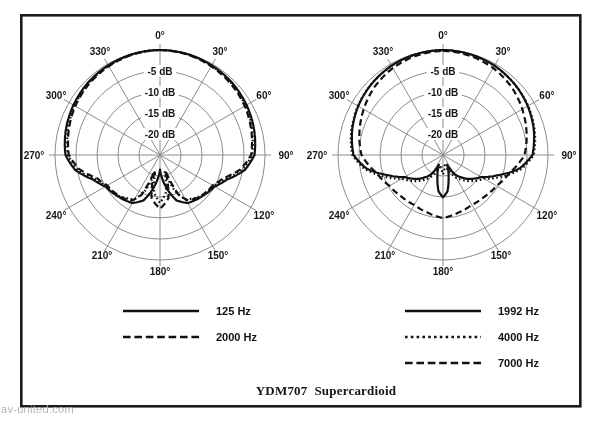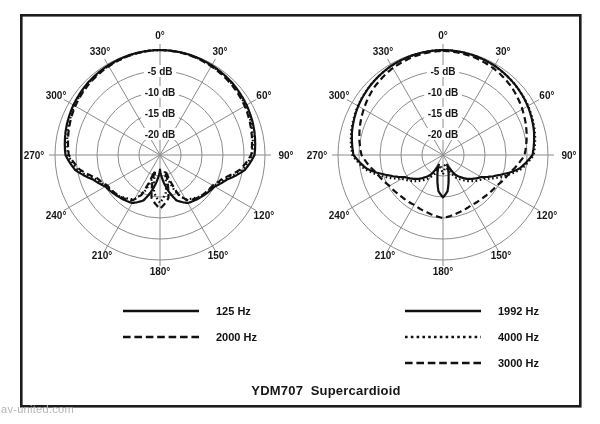--- a/index.html
+++ b/index.html
@@ -3,21 +3,21 @@
 <meta charset="utf-8">
 <style>
   html,body{margin:0;padding:0;background:#ffffff;}
   .stage{
     position:relative;width:600px;height:424px;background:#ffffff;overflow:hidden;
     font-family:"Liberation Sans","DejaVu Sans",sans-serif;
   }
   .stage svg{position:absolute;left:0;top:0;}
   .fig-title{
     position:absolute;left:326px;top:383px;transform:translateX(-50%);
-    font-size:13px;font-weight:bold;color:#161616;white-space:pre;letter-spacing:0.2px;
+    font-size:13px;font-weight:bold;color:#161616;white-space:pre;letter-spacing:0.2px;font-family:Liberation Serif, serif;
   }
   .watermark{
     position:absolute;left:1px;top:403px;font-size:11px;color:#b4b4b4;letter-spacing:0.3px;
   }
   .legend{position:absolute;width:170px;}
   .legend-0{left:122px;top:298px;}
   .legend-1{left:404px;top:298px;}
   .legend-row{height:26px;display:flex;align-items:center;}
   .legend-row svg{position:static;display:block;}
   .legend-label{margin-left:16px;font-size:11px;font-weight:bold;color:#111111;white-space:nowrap;}
@@ -128,19 +128,19 @@
       <div class="legend-row">
         <svg width="78" height="6">
           <line x1="1" y1="3" x2="77" y2="3" stroke="#111111" stroke-width="2.7" stroke-dasharray="2.6 3.2"></line>
         </svg>
         <span class="legend-label">4000 Hz</span>
       </div>
       <div class="legend-row">
         <svg width="78" height="6">
           <line x1="1" y1="3" x2="77" y2="3" stroke="#111111" stroke-width="2.7" stroke-dasharray="7.6 3.8"></line>
         </svg>
-        <span class="legend-label">3000 Hz</span>
+        <span class="legend-label">7000 Hz</span>
       </div>
     </div>
 
   <div class="fig-title">YDM707  Supercardioid</div>
   <div class="watermark">av-united.com</div>
 </div>
 
 </body></html>

